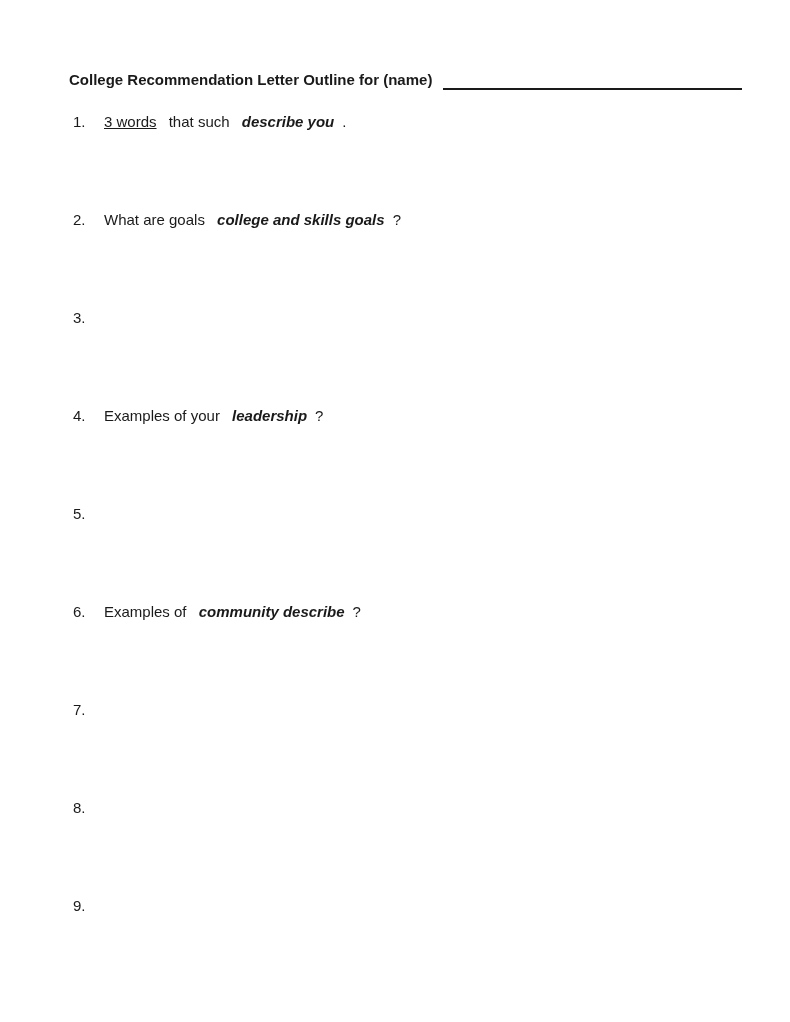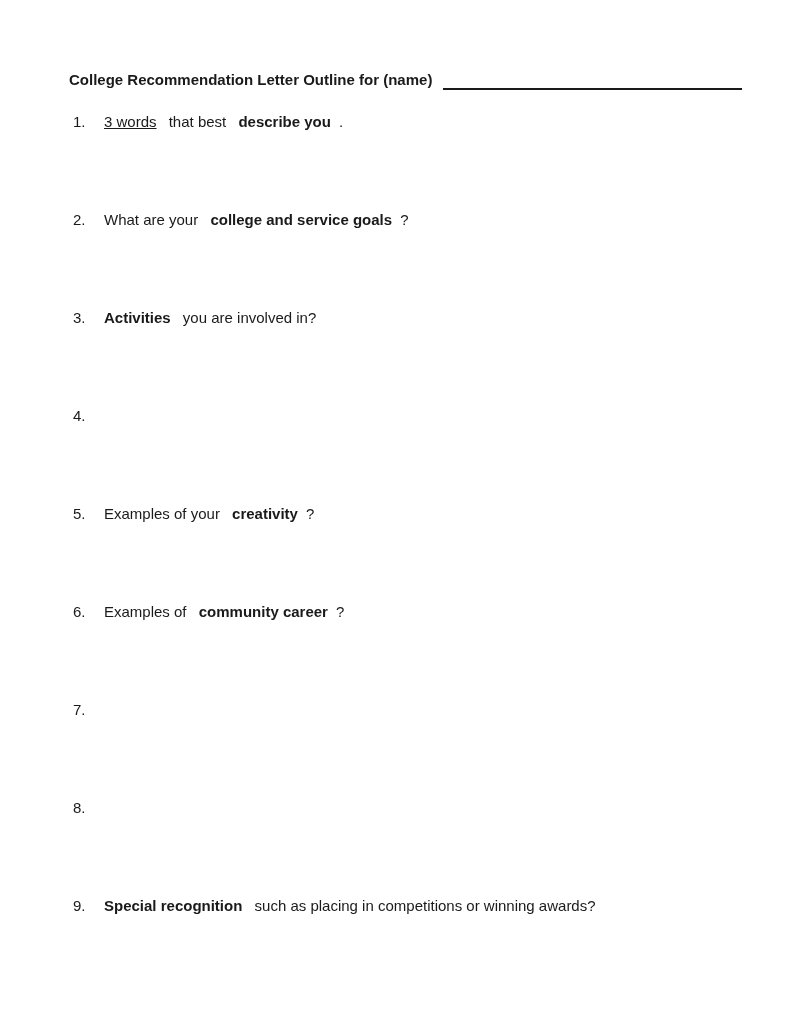--- a/index.html
+++ b/index.html
@@ -41,72 +41,70 @@
     line-height: 20px;
     height: 20px;
     margin-bottom: 78px;
     white-space: nowrap;
   }
   .item-number {
     display: inline-block;
     width: 19px;
     flex: 0 0 19px;
   }
-  .seg-bold { font-weight: bold; }
+  .seg-bold { font-weight: bold; font-style: italic; }
   .seg-underline { text-decoration: underline; text-align: right; }
 </style>
 </head>
 <body>
 
 <div class="page">
   <div class="content">
 
     <div class="title-row">
       <span>College Recommendation Letter Outline for (name)</span>
       <span class="name-line"></span>
     </div>
 
     <ol class="question-list">
   <li class="question-item">
     <span class="item-number">1.</span>
-    <span class="item-text"><span class="seg-underline">3 words</span><span> that best </span><span class="seg-bold">describe you</span><span>.</span></span>
+    <span class="item-text"><span class="seg-underline">3 words</span><span> that such </span><span class="seg-bold">describe you</span><span>.</span></span>
   </li>
 
   <li class="question-item">
     <span class="item-number">2.</span>
-    <span class="item-text"><span>What are your </span><span class="seg-bold">college and service goals</span><span>?</span></span>
+    <span class="item-text"><span>What are goals </span><span class="seg-bold">college and skills goals</span><span>?</span></span>
   </li>
 
   <li class="question-item">
     <span class="item-number">3.</span>
-    <span class="item-text"><span class="seg-bold">Activities</span><span> you are involved in?</span></span>
   </li>
 
   <li class="question-item">
     <span class="item-number">4.</span>
+    <span class="item-text"><span>Examples of your </span><span class="seg-bold">leadership</span><span>?</span></span>
   </li>
 
   <li class="question-item">
     <span class="item-number">5.</span>
-    <span class="item-text"><span>Examples of your </span><span class="seg-bold">creativity</span><span>?</span></span>
   </li>
 
   <li class="question-item">
     <span class="item-number">6.</span>
-    <span class="item-text"><span>Examples of </span><span class="seg-bold">community career</span><span>?</span></span>
+    <span class="item-text"><span>Examples of </span><span class="seg-bold">community describe</span><span>?</span></span>
   </li>
 
   <li class="question-item">
     <span class="item-number">7.</span>
   </li>
 
   <li class="question-item">
     <span class="item-number">8.</span>
   </li>
 
   <li class="question-item">
     <span class="item-number">9.</span>
-    <span class="item-text"><span class="seg-bold">Special recognition</span><span> such as placing in competitions or winning awards?</span></span>
   </li>
 </ol>
 
   </div>
 </div>
 
 </body></html>

